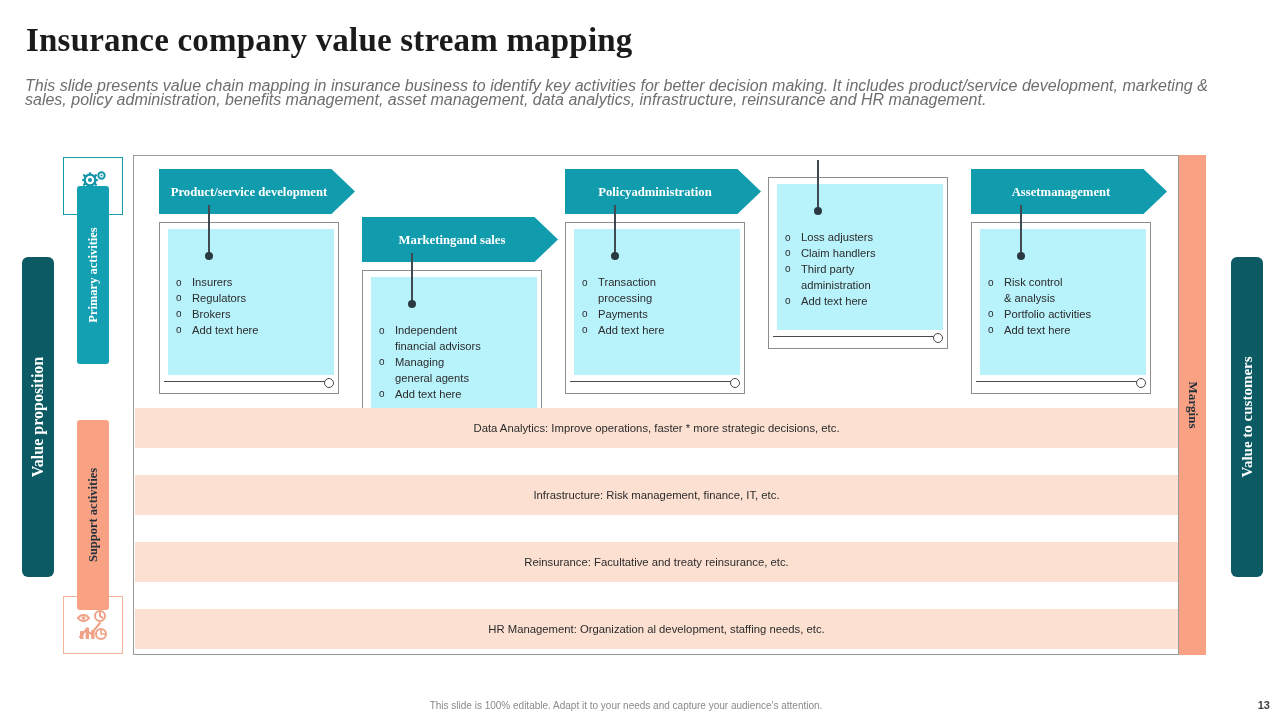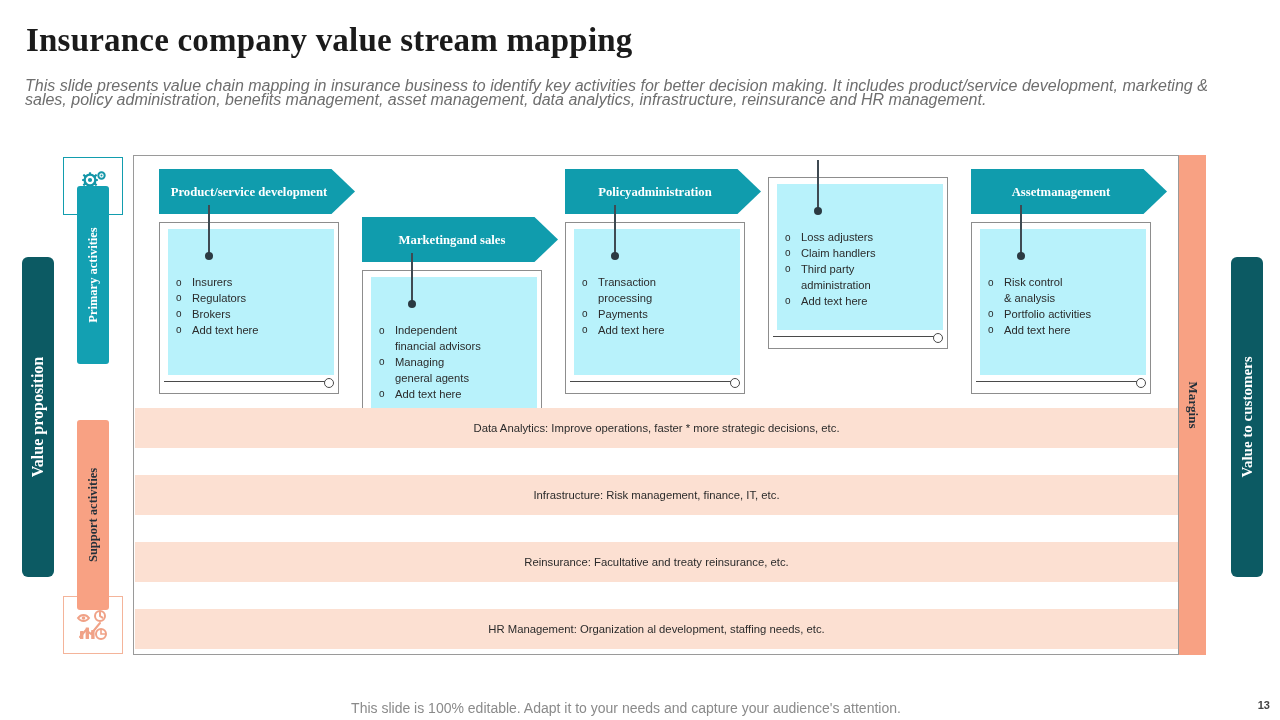--- a/index.html
+++ b/index.html
@@ -153,21 +153,21 @@
   .band {
     position: absolute; left: 1px; width: 1043px; height: 40px;
     background: #fce0d2; display: flex; align-items: center;
     justify-content: center;
     font-size: 11.3px; color: #2b2b2b;
   }
 
   
   .footer-note {
     position: absolute; left: 0; top: 700px; width: 1252px;
-    text-align: center; font-size: 14px; color: #8a8a8a;
+    text-align: center; font-size: 10px; color: #8a8a8a;
   }
   .page-num {
     position: absolute; right: 10px; top: 699px;
     font-size: 11px; color: #444; font-weight: 700;
   }
   svg { display: block; }
 </style>
 </head>
 <body>
 

